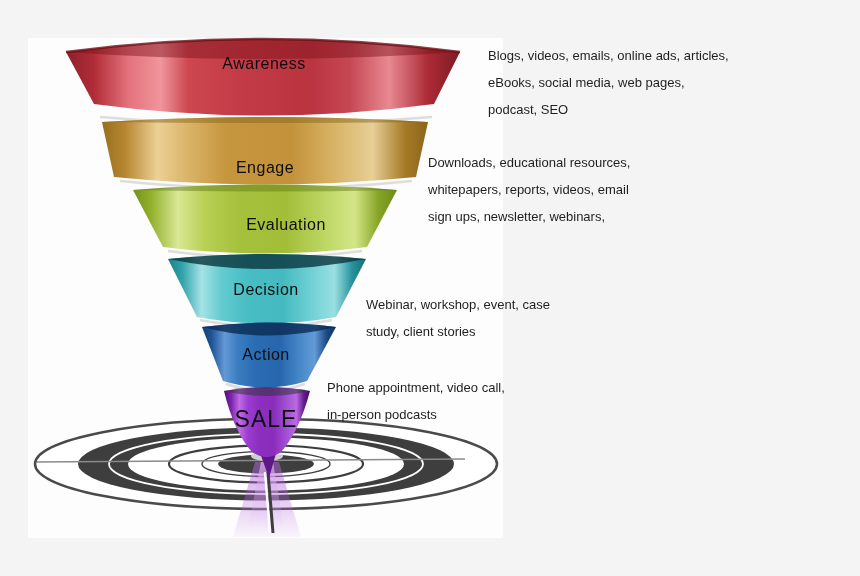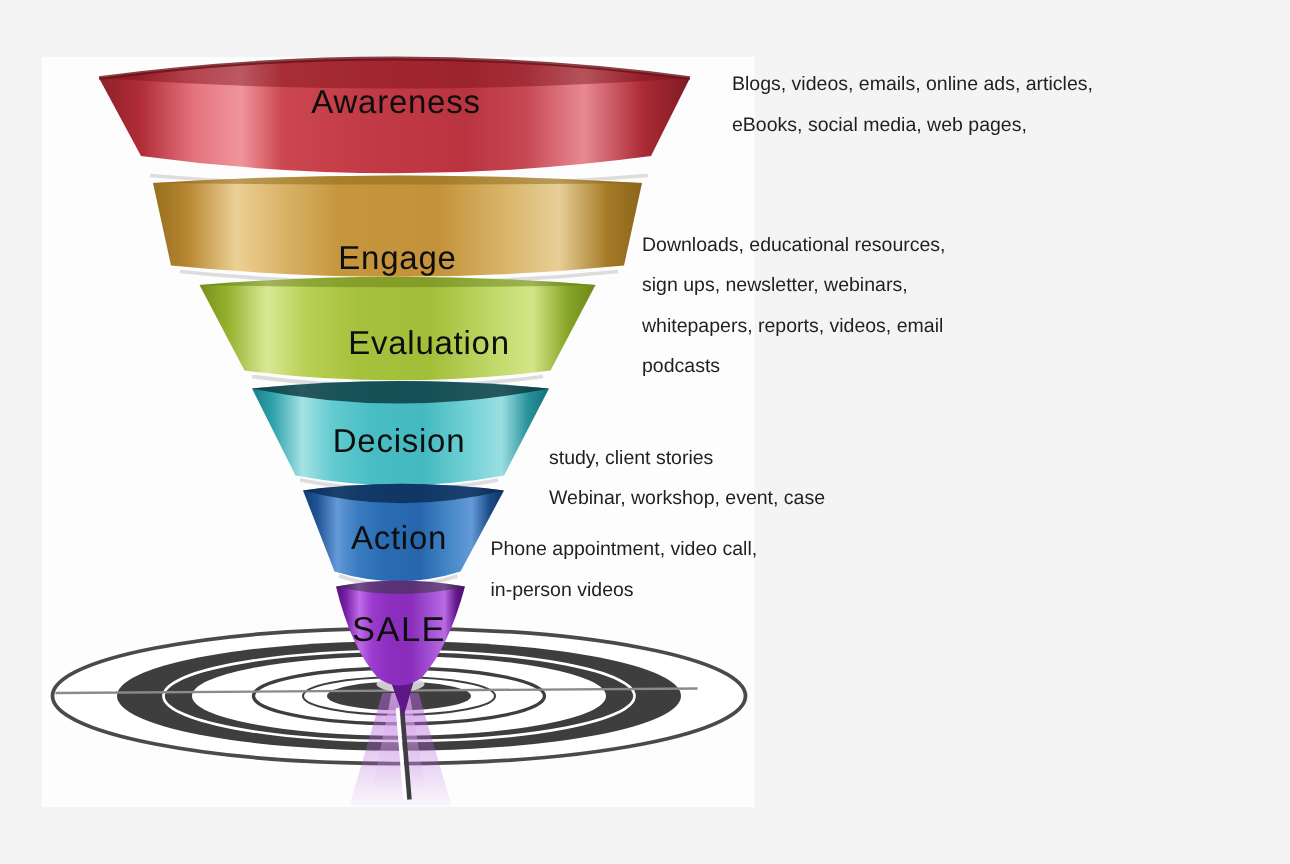--- a/index.html
+++ b/index.html
@@ -8,21 +8,21 @@
     background:#f4f4f4;
     font-family:"Liberation Sans",sans-serif;
   }
   .whitebox{
     position:absolute;left:28px;top:38px;width:475px;height:500px;
     background:#fdfdfd;
   }
   .gfx{position:absolute;left:0;top:0;width:860px;height:576px;}
   .stage-label{
     position:absolute;transform:translateX(-50%);
-    font-size:22px;letter-spacing:0.5px;color:#0e0e0e;white-space:nowrap;
+    font-size:16px;letter-spacing:0.5px;color:#0e0e0e;white-space:nowrap;
     font-family:"Liberation Sans",sans-serif;
   }
   .stage-label.sale{font-size:23px;letter-spacing:1px;}
   .ann{
     position:absolute;color:#1f1f1f;font-size:13px;line-height:27px;
     white-space:nowrap;font-family:"Liberation Sans",sans-serif;
   }
 </style>
 </head>
 <body>
@@ -172,27 +172,27 @@
 <div class="stage-label" style="left:264px;top:55px;">Awareness</div>
 <div class="stage-label" style="left:265px;top:133px;margin-top:26px;">Engage</div>
 <div class="stage-label" style="left:265px;top:216px;margin-left:21px;">Evaluation</div>
 <div class="stage-label" style="left:266px;top:281px;">Decision</div>
 <div class="stage-label" style="left:266px;top:346px;">Action</div>
 <div class="stage-label sale" style="left:266px;top:406px;">SALE</div>
 
 <div class="ann" style="left:488px;top:42px;">
   <div>Blogs, videos, emails, online ads, articles,</div>
   <div>eBooks, social media, web pages,</div>
+  <div>podcast, SEO</div>
 </div>
 <div class="ann" style="left:428px;top:149px;">
   <div>Downloads, educational resources,</div>
+  <div>whitepapers, reports, videos, email</div>
   <div>sign ups, newsletter, webinars,</div>
-  <div>whitepapers, reports, videos, email</div>
-  <div>podcasts</div>
 </div>
 <div class="ann" style="left:366px;top:291px;">
+  <div>Webinar, workshop, event, case</div>
   <div>study, client stories</div>
-  <div>Webinar, workshop, event, case</div>
 </div>
-<div class="ann" style="left:327px;top:352px;">
+<div class="ann" style="left:327px;top:374px;">
   <div>Phone appointment, video call,</div>
-  <div>in-person videos</div>
+  <div>in-person podcasts</div>
 </div>
 
 </body></html>

